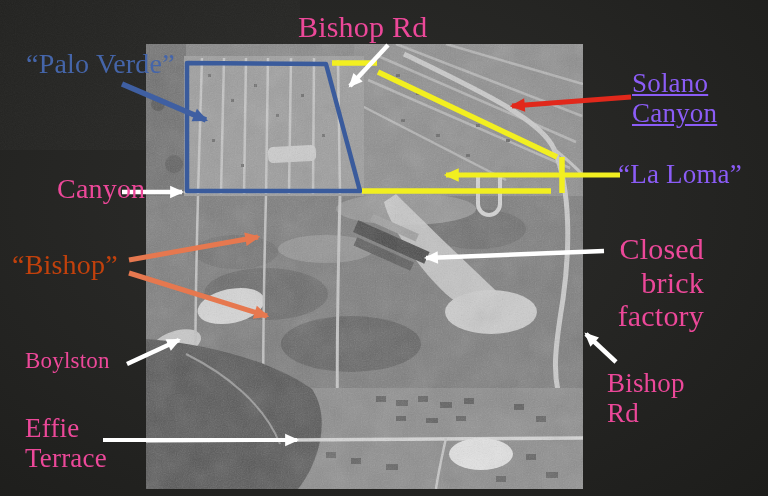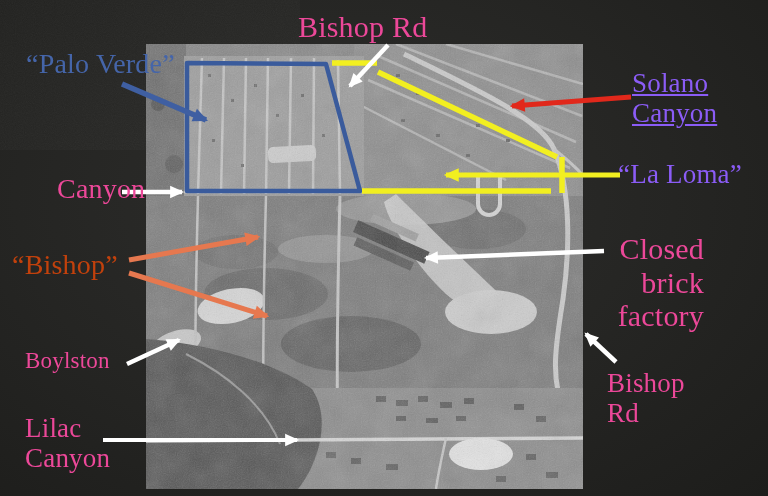--- a/index.html
+++ b/index.html
@@ -224,13 +224,13 @@
 
 <div class="lbl white l-bishop-top">Bishop Rd</div>
 <div class="lbl blue l-palo-verde">“Palo Verde”</div>
 <div class="lbl red l-solano">Solano Canyon</div>
 <div class="lbl yellow l-laloma">“La Loma”</div>
 <div class="lbl white l-effie">Canyon</div>
 <div class="lbl orange l-bishop-q">“Bishop”</div>
 <div class="lbl white l-brick">Closed brick factory</div>
 <div class="lbl white l-boylston">Boylston</div>
 <div class="lbl white l-bishop-rt">Bishop Rd</div>
-<div class="lbl white l-lilac">Lilac Canyon</div>
+<div class="lbl white l-lilac">Effie Terrace</div>
 
 </body></html>

